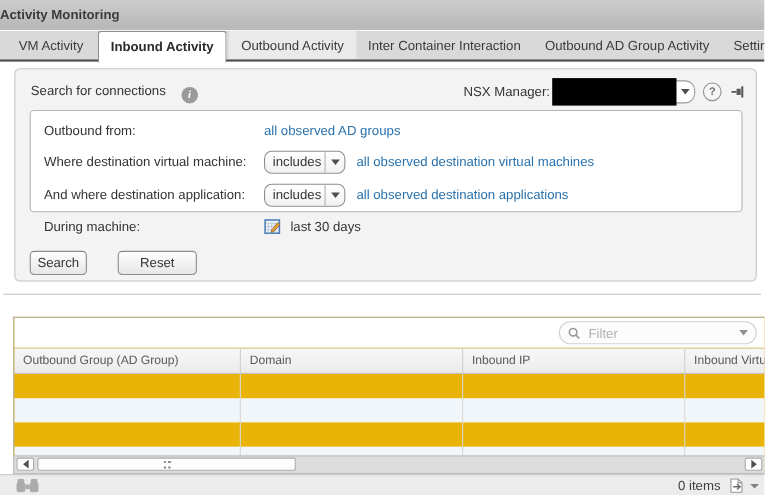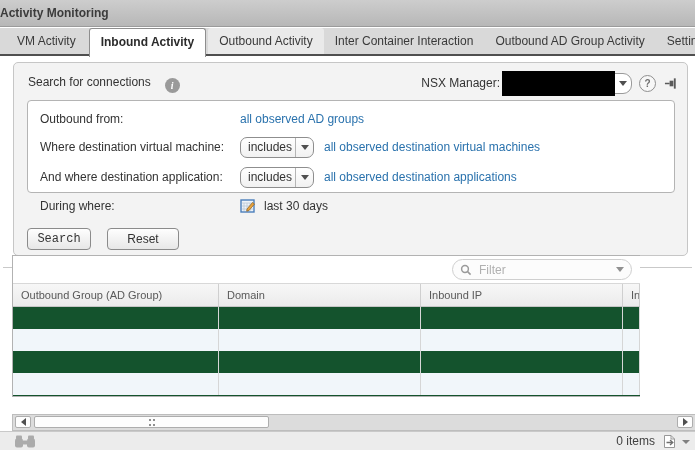--- a/index.html
+++ b/index.html
@@ -95,27 +95,27 @@
   }
   .cal-icon{width:16px;height:16px;margin-right:8px;flex:none;}
   .period-text{font-size:12px;color:#333;}
   
   .btn{
     position:absolute;top:165px;height:22px;box-sizing:border-box;
     background:linear-gradient(#fefefe,#e7e7e7);border:1px solid #8b8b8b;border-radius:4px;
     font-size:12px;color:#333;text-align:center;line-height:20px;cursor:pointer;
     font-family:"Liberation Sans", sans-serif;padding:0;
   }
-  .btn.search{left:13px;width:64px;font-family:Liberation Mono, monospace;}
+  .btn.search{left:13px;width:52px;}
   .btn.reset{left:93px;width:72px;}
   .divider{position:absolute;left:3px;right:3px;top:267px;height:1px;background:#c9c9c9;}
   
   .grid{
-    position:absolute;left:12px;top:255px;width:628px;height:142px;
-    border:1px solid #b2b2b2;border-right:none;box-sizing:border-box;background:#14532d;
+    position:absolute;left:12px;top:288px;width:684px;height:142px;
+    border:1px solid #b2b2b2;border-right:none;box-sizing:border-box;background:#eab308;
     overflow:hidden;
   }
   .grid-toolbar{position:relative;height:27px;background:#fff;}
   .filter-pill{
     position:absolute;right:8px;top:3px;width:180px;height:21px;box-sizing:border-box;
     border:1px solid #cfcfcf;border-radius:11px;background:#fcfcfc;
     display:flex;align-items:center;padding:0 7px;
   }
   .filter-pill input{
     flex:1;border:none;outline:none;background:transparent;font-size:12px;color:#333;
@@ -226,21 +226,21 @@
       <span class="flabel">And where destination application:</span>
       <span class="combo">
         <span class="ctext">includes</span>
         <span class="carrow">
             <span class="combo-caret"></span>
           </span>
       </span>
       <a class="flink">all observed destination applications</a>
     </div>
     <div class="frow r4">
-      <span class="flabel">During where:</span>
+      <span class="flabel">During machine:</span>
       <span class="cal-icon">
         <svg width="16" height="16" viewBox="0 0 16 16">
           <rect x="1" y="2" width="13" height="12" fill="#eef3f8" stroke="#4a7ebb" stroke-width="1.4"></rect>
           <path d="M2 5 H13 M4 5 V13 M7 5 V13 M10 5 V13 M2 8 H13 M2 11 H13" stroke="#b9c6d4" stroke-width="0.8" fill="none"></path>
           <path d="M7 11 L12.5 4.5 L14.5 6 L9 12.5 L6.7 13.2 Z" fill="#e8a33d" stroke="#8a5d1d" stroke-width="0.7"></path>
         </svg>
       </span>
       <span class="period-text">last 30 days</span>
     </div>
   </div>

